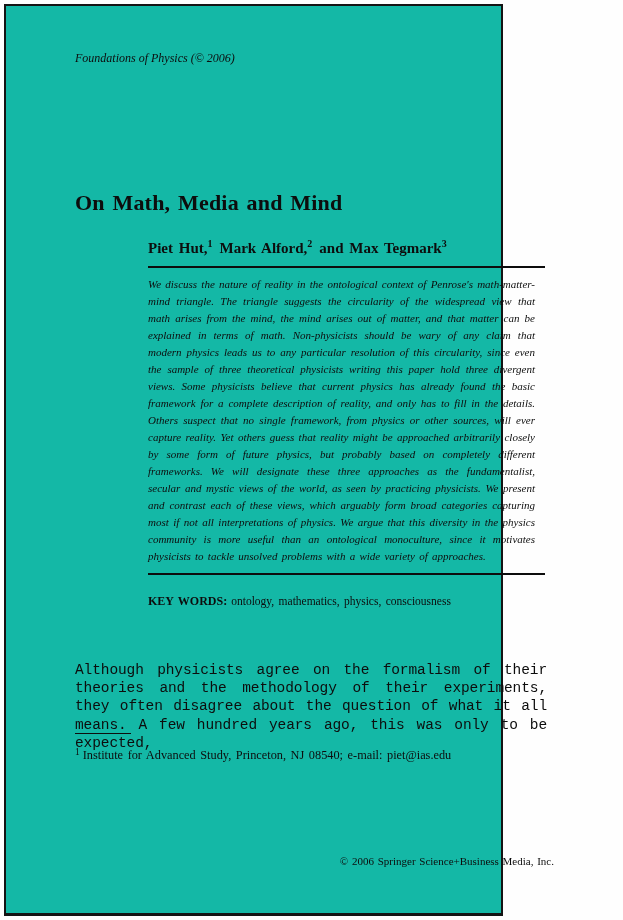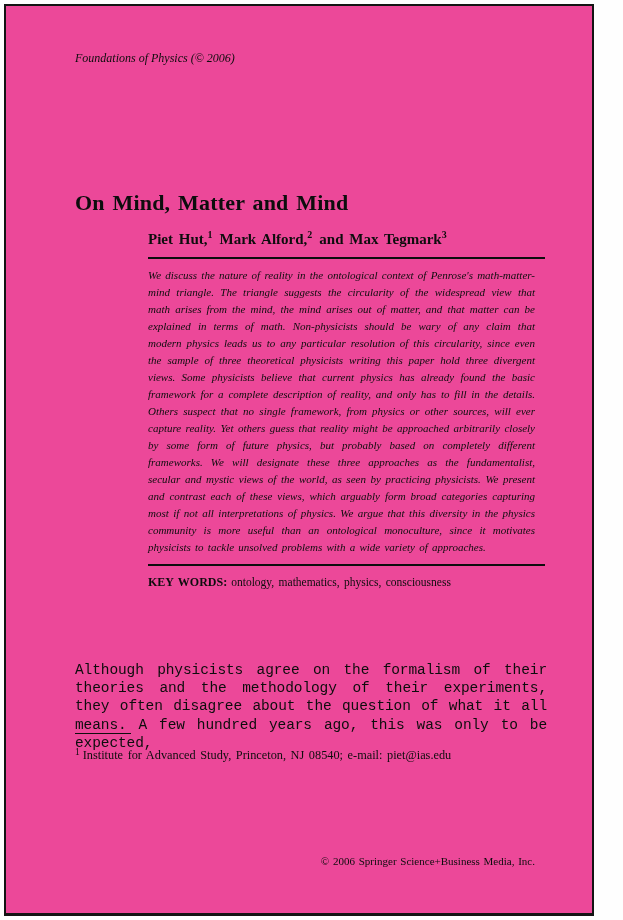--- a/index.html
+++ b/index.html
@@ -13,63 +13,63 @@
     position: relative;
     width: 623px;
     height: 920px;
     background: #fefefe;
     overflow: hidden;
   }
   .page-frame {
     position: absolute;
     left: 4px;
     top: 4px;
-    width: 590px;
+    width: 499px;
     height: 912px;
     box-sizing: border-box;
     border: 2px solid #141414;
     border-bottom-width: 3px;
     border-right-width: 2px;
-    background: #ec4899;
+    background: #14b8a6;
   }
   .abs { position: absolute; }
 
   
   .journal-header { left: 69px; top: 44px; font-size: 12px; line-height: 16px; }
   .journal-line { font-style: italic; }
   .doi-line { font-style: normal; }
 
   
   .paper-title {
     left: 69px; top: 184px;
     margin: 0;
     font-size: 22px;
     font-weight: bold;
     letter-spacing: 0.2px;
     word-spacing: 2px;
   }
 
   
-  .front-block { left: 142px; top: 223px; width: 397px; }
+  .front-block { left: 142px; top: 232px; width: 397px; }
   .authors-line { font-size: 15px; font-weight: bold; word-spacing: 2px; }
   .author + .author { margin-left: 7px; }
   .affil-sup { font-size: 10px; vertical-align: 6px; font-weight: bold; }
   .received-line { margin-top: 12px; font-size: 12px; font-style: italic; word-spacing: 1px; }
   .rule { border: 0; border-top: 2px solid #0d0d0d; margin: 0; }
   .rule-top { margin-top: 9px; }
   .abstract-text {
     margin: 8px 10px 0 0;
     font-size: 11px;
     font-style: italic;
     line-height: 17px;
     text-align: justify;
     word-spacing: 1.5px;
   }
   .rule-bottom { margin-top: 8px; }
-  .keywords-line { margin-top: 9px; font-size: 11.5px; word-spacing: 1.5px; }
+  .keywords-line { margin-top: 19px; font-size: 11.5px; word-spacing: 1.5px; }
   .keywords-label { font-weight: bold; font-size: 12px; margin-right: 4px; }
 
   
   .section-heading {
     left: 69px; top: 616px;
     margin: 0;
     font-size: 15px;
     font-weight: bold;
     word-spacing: 3px;
     letter-spacing: 0.2px;
@@ -94,37 +94,37 @@
   .footnote {
     padding-left: 12px;
     text-indent: -12px;
     text-align: justify;
     word-spacing: 1.5px;
   }
   .fn-marker { font-size: 9.5px; vertical-align: 4px; margin-right: 3px; }
 
   
   .copyright-line {
-    left: 59px; top: 849px; width: 470px;
+    left: 78px; top: 849px; width: 470px;
     font-size: 11px;
     text-align: right;
     word-spacing: 1px;
   }
 </style>
 </head>
 <body>
 
 <div class="screen">
   <div class="page-frame">
 
     <div class="abs journal-header">
       <div class="journal-line">Foundations of Physics (© 2006)</div>
     </div>
 
-    <h1 class="abs paper-title">On Mind, Matter and Mind</h1>
+    <h1 class="abs paper-title">On Math, Media and Mind</h1>
 
     <div class="abs front-block">
       <div class="authors-line">
         <span class="author"><span>Piet Hut,</span><sup class="affil-sup">1</sup></span><span class="author"><span>Mark Alford,</span><sup class="affil-sup">2</sup></span><span class="author"><span>and Max Tegmark</span><sup class="affil-sup">3</sup></span>
       </div>
 
 
       <hr class="rule rule-top">
 
       <p class="abstract-text">We discuss the nature of reality in the ontological context of Penrose's math-matter-mind triangle. The triangle suggests the circularity of the widespread view that math arises from the mind, the mind arises out of matter, and that matter can be explained in terms of math. Non-physicists should be wary of any claim that modern physics leads us to any particular resolution of this circularity, since even the sample of three theoretical physicists writing this paper hold three divergent views. Some physicists believe that current physics has already found the basic framework for a complete description of reality, and only has to fill in the details. Others suspect that no single framework, from physics or other sources, will ever capture reality. Yet others guess that reality might be approached arbitrarily closely by some form of future physics, but probably based on completely different frameworks. We will designate these three approaches as the fundamentalist, secular and mystic views of the world, as seen by practicing physicists. We present and contrast each of these views, which arguably form broad categories capturing most if not all interpretations of physics. We argue that this diversity in the physics community is more useful than an ontological monoculture, since it motivates physicists to tackle unsolved problems with a wide variety of approaches.</p>

